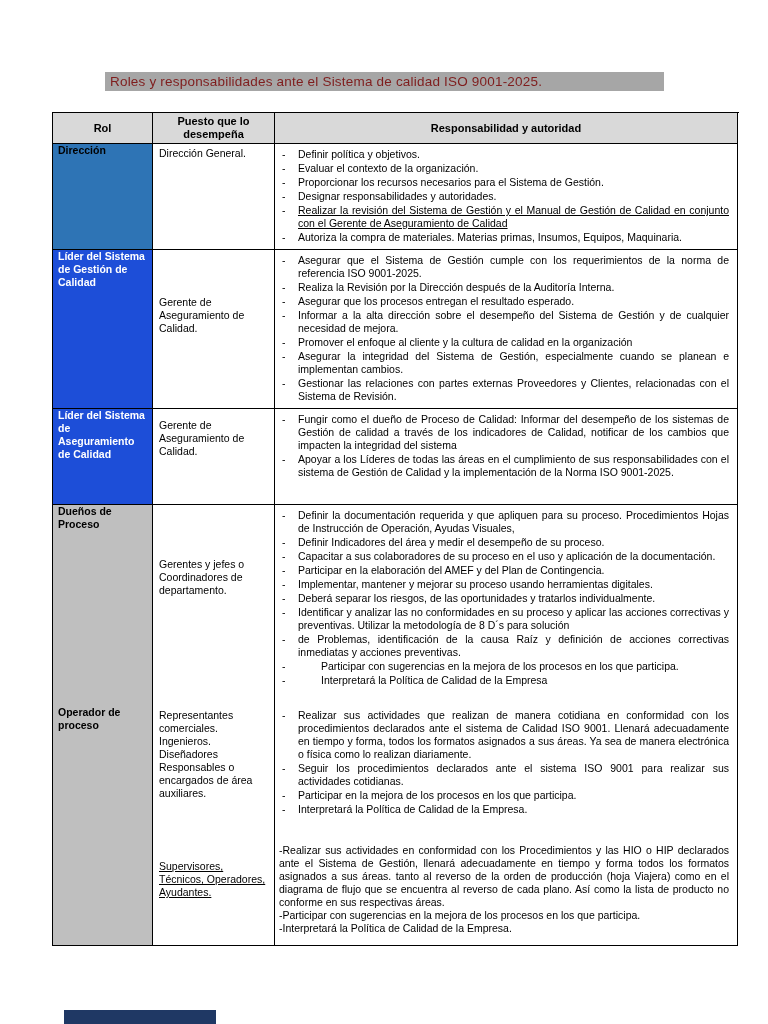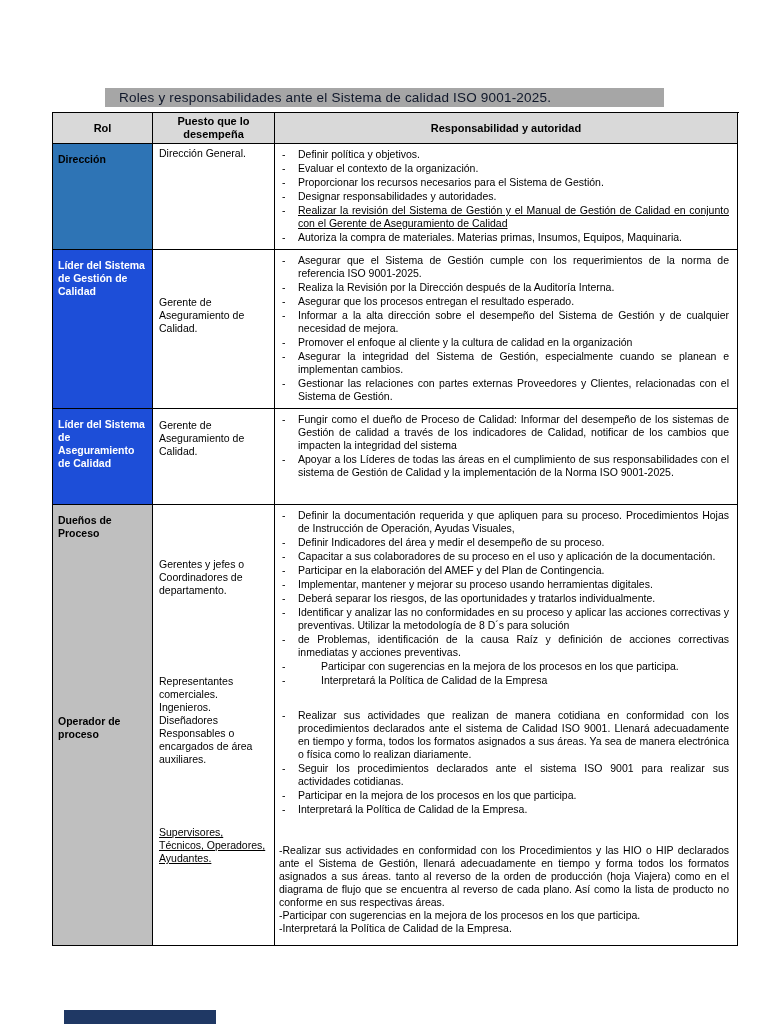--- a/index.html
+++ b/index.html
@@ -6,39 +6,39 @@
   html, body { margin: 0; padding: 0; }
   body {
     width: 768px; height: 1024px;
     background: #ffffff;
     font-family: "Liberation Sans", sans-serif;
     color: #000;
   }
   .page { position: relative; width: 768px; height: 1024px; background: #ffffff; overflow: hidden; }
 
   .title-bar {
-    position: absolute; left: 105px; top: 88px; width: 559px; height: 19px;
-    background: #a6a6a6; color: #0f172a;
-    font-size: 13.5px; line-height: 19px; padding: 0 14px;
+    position: absolute; left: 105px; top: 72px; width: 559px; height: 19px;
+    background: #a6a6a6; color: #7f1d1d;
+    font-size: 13.5px; line-height: 19px; padding: 0 5px;
     white-space: nowrap; overflow: hidden; letter-spacing: 0.2px;
   }
 
   .table {
     position: absolute; left: 52px; top: 112px; width: 687px;
     display: grid; grid-template-columns: 100px 122px 463px;
     border-top: 1px solid #000; border-left: 1px solid #000;
     font-size: 10.5px; line-height: 13px;
   }
   .cell { border-right: 1px solid #000; border-bottom: 1px solid #000; padding: 3px 5px; }
   .head {
     background: #d9d9d9; font-weight: bold; font-size: 11px;
     display: flex; align-items: center; justify-content: center;
     text-align: center; padding: 2px 4px; min-height: 24px;
   }
-  .rol { font-weight: bold; padding-top: 9px; }
+  .rol { font-weight: bold; padding-top: 0; }
   .bg-blue { background: #2e74b5; }
   .bg-navy { background: #1d4ed8; color: #ffffff; }
   .bg-gray { background: #bfbfbf; }
   .r1 { min-height: 106px; }
   .r2 { min-height: 154px; }
   .r3 { min-height: 96px; }
   .r4 { min-height: 441px; }
 
   .puesto { padding-left: 6px; }
   .p1 { }
@@ -51,21 +51,21 @@
   .li-text { flex: 1; text-align: justify; padding-left: 9px; }
   .li.u .li-text { text-decoration: underline; }
   .li.indent .li-text { padding-left: 32px; }
 
   .group-b { margin-top: 22px; }
   .paras { margin-top: 28px; }
   .para { text-align: justify; }
 
   .operador-label { margin-top: 175px; }
   .pb1 { margin-top: 50px; }
-  .pb2 { margin-top: 78px; }
+  .pb2 { margin-top: 112px; }
   .pb3 { margin-top: 60px; text-decoration: underline; }
 
   .footer-bar {
     position: absolute; left: 64px; top: 1010px; width: 152px; height: 14px;
     background: #1f3864;
   }
 </style>
 </head>
 <body>
 
@@ -143,21 +143,21 @@
           <span class="li-text">Promover el enfoque al cliente y la cultura de calidad en la organización</span>
         </div>
 
         <div class="li">
           <span class="marker">-</span>
           <span class="li-text">Asegurar la integridad del Sistema de Gestión, especialmente cuando se planean e implementan cambios.</span>
         </div>
 
         <div class="li">
           <span class="marker">-</span>
-          <span class="li-text">Gestionar las relaciones con partes externas Proveedores y Clientes, relacionadas con el Sistema de Gestión.</span>
+          <span class="li-text">Gestionar las relaciones con partes externas Proveedores y Clientes, relacionadas con el Sistema de Revisión.</span>
         </div>
       </div>
 
     <div class="cell rol bg-navy r3">Líder del Sistema de Aseguramiento de Calidad</div>
     <div class="cell puesto p3">Gerente de Aseguramiento de Calidad.</div>
     <div class="cell resp">
 
         <div class="li">
           <span class="marker">-</span>
           <span class="li-text">Fungir como el dueño de Proceso de Calidad: Informar del desempeño de los sistemas de Gestión de calidad a través de los indicadores de Calidad, notificar de los cambios que impacten la integridad del sistema</span>

